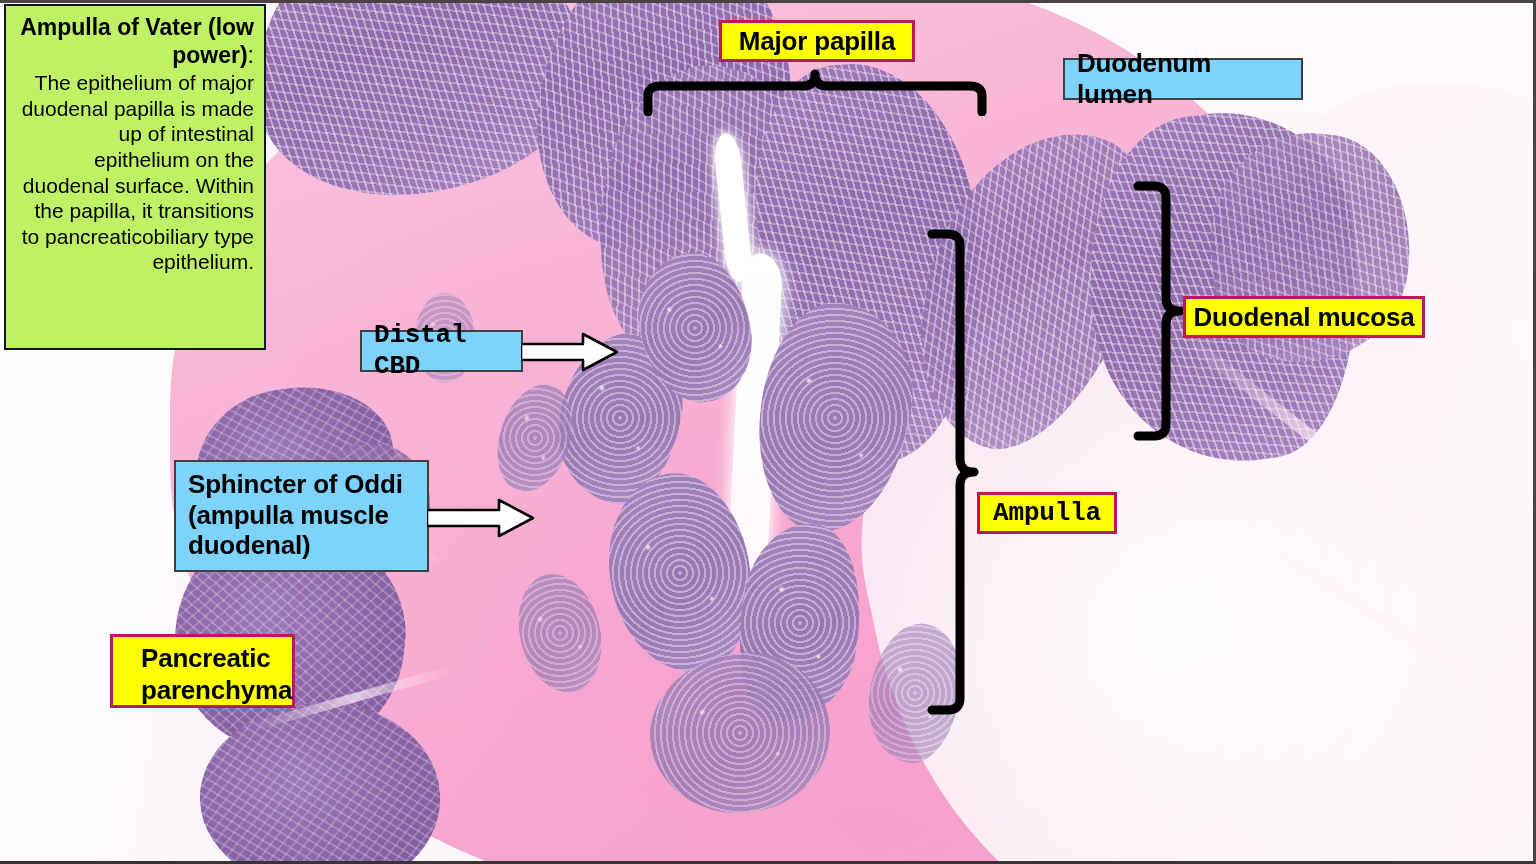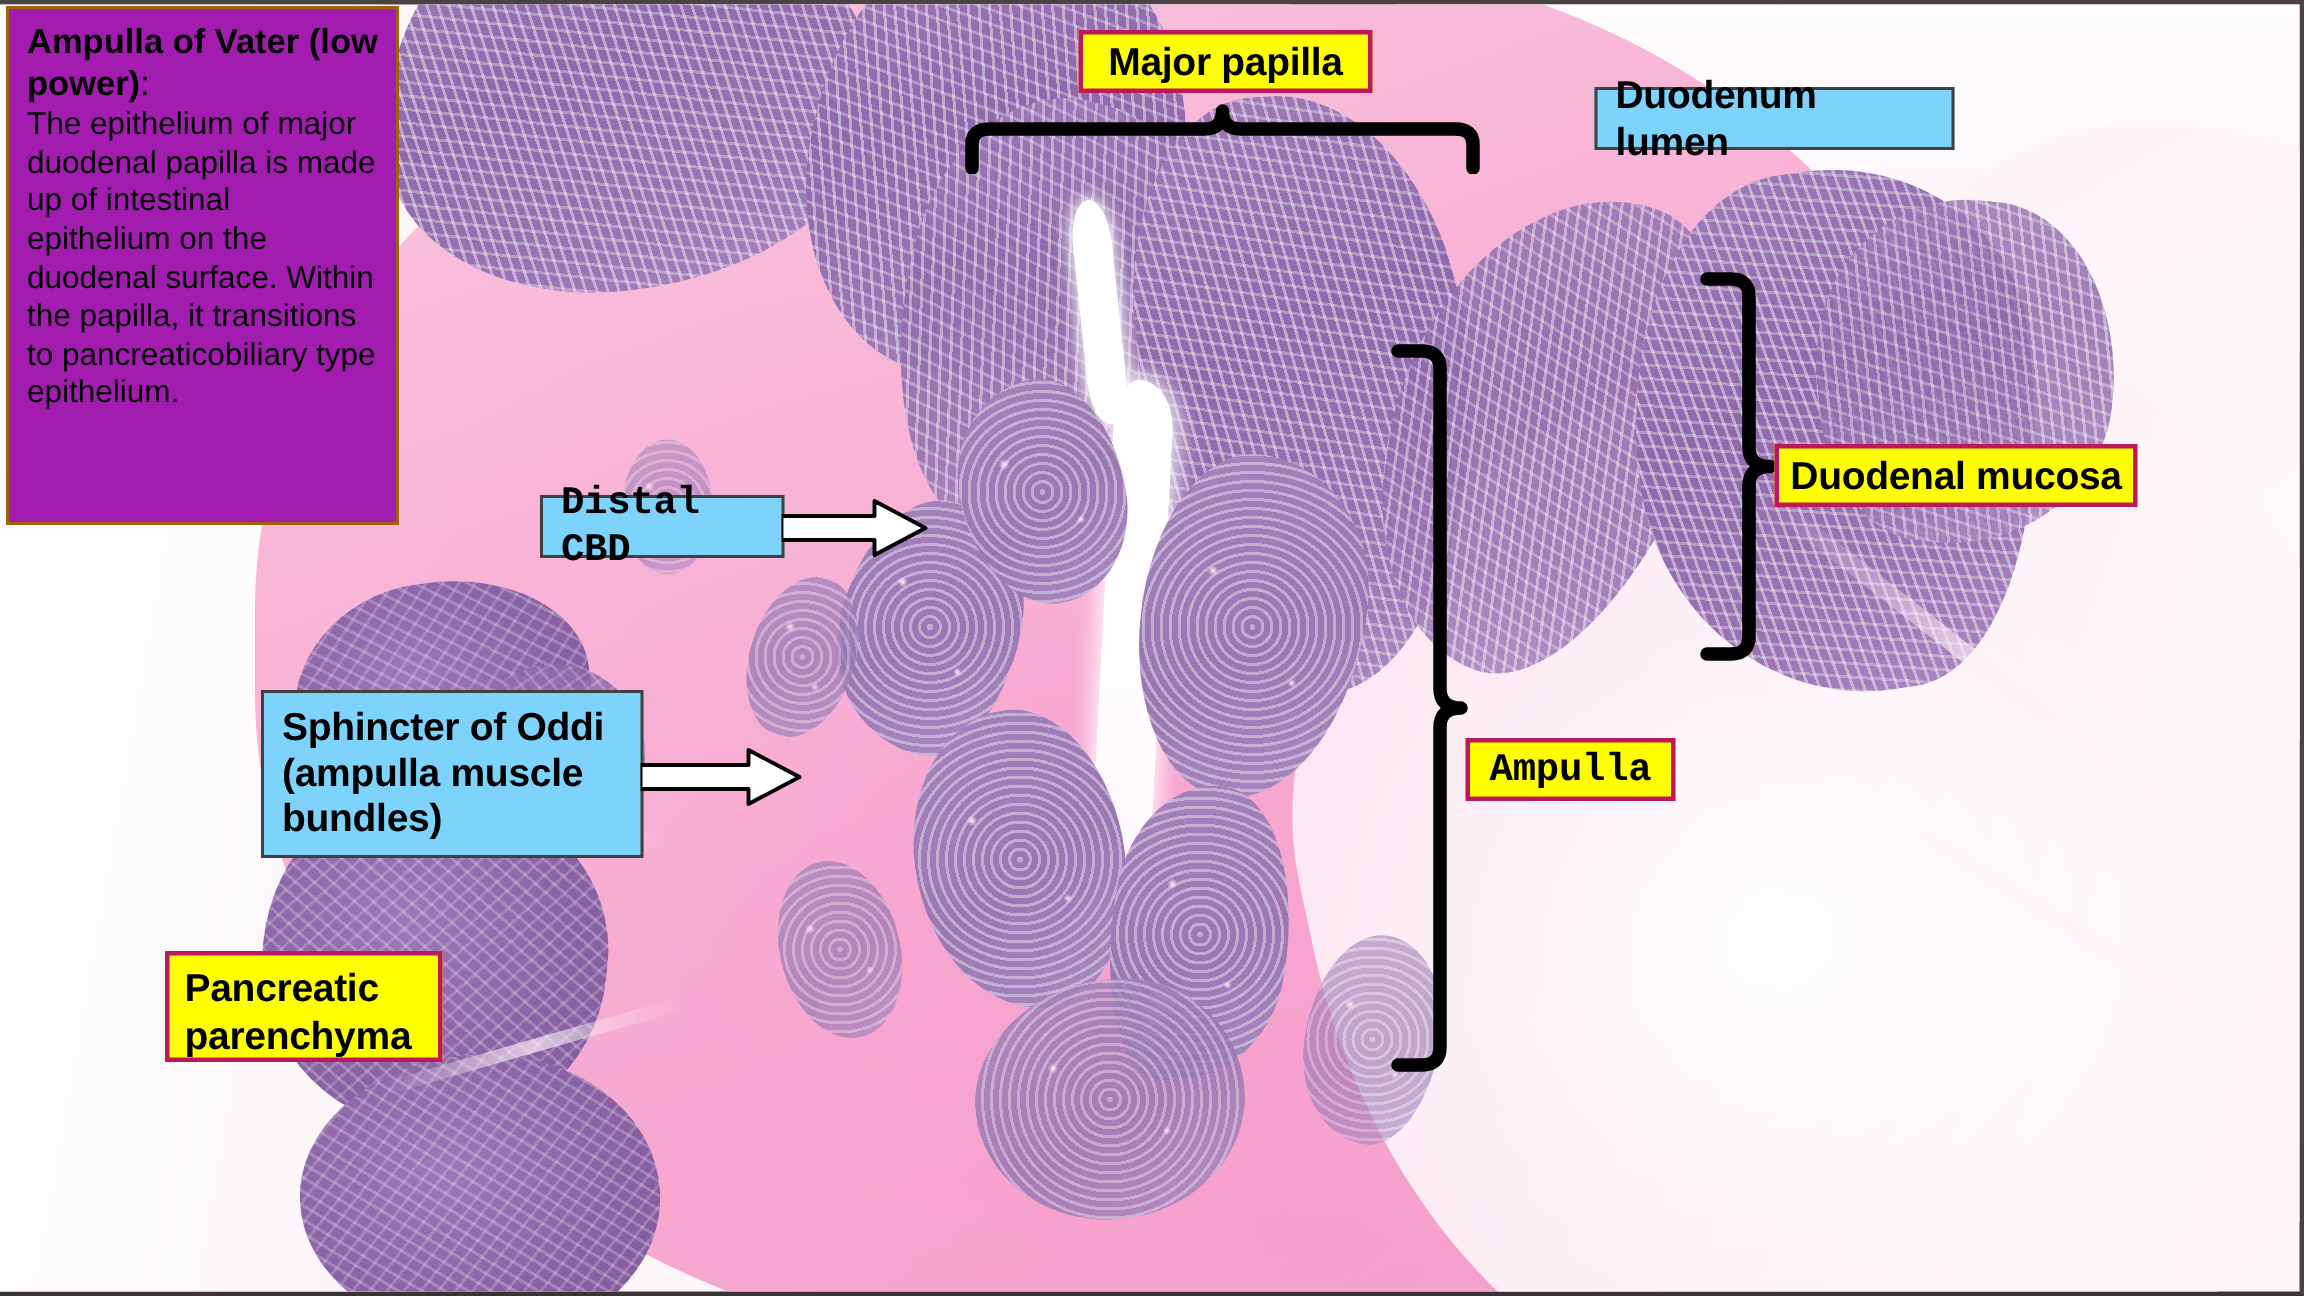--- a/index.html
+++ b/index.html
@@ -173,24 +173,25 @@
 
   
   .note-box, .label-box, .label-yellow {
     position: absolute;
     box-sizing: border-box;
     font-weight: bold;
     color: #000000;
     line-height: 1.18;
   }
   .note-box {
-    background: #a21caf;
-    border: 2px solid #a16207;
+    background: #bef264;
+    border: 2px solid #0f172a;
     font-weight: normal;
     padding: 8px 10px 10px 12px;
+    text-align: right;
   }
   .note-title {
     font-weight: bold;
     font-size: 23px;
     display: block;
     line-height: 1.2;
   }
   .note-title .thin { font-weight: normal; }
   .note-body {
     font-size: 21px;
@@ -211,21 +212,21 @@
     background: #ffff00;
     border: 3px solid #be185d;
     display: flex;
     align-items: center;
     justify-content: center;
     font-size: 26px;
     letter-spacing: -0.2px;
   }
   .label-yellow.multiline {
     display: block;
-    padding: 6px 14px 8px 10px;
+    padding: 6px 14px 8px 28px;
     line-height: 1.22;
   }
 
   .arrow-svg, .brace-svg { position: absolute; pointer-events: none; }
 </style>
 </head>
 <body>
 
 <div id="slide">
 
@@ -305,21 +306,21 @@
   <div class="label-box" style="left:360px;top:330px;width:163px;height:42px;font-family:Liberation Mono, monospace;">
     <span>Distal CBD</span>
   </div>
   <svg class="arrow-svg" style="left:521px;top:332px;width:100px;height:40px;" viewBox="0 0 100 40">
     <path d="M0,12 L62,12 L62,2 L96,20 L62,38 L62,28 L0,28 Z" fill="#ffffff" stroke="#000000" stroke-width="2.6" stroke-linejoin="round"></path>
   </svg>
 
   <div class="label-box" style="left:174px;top:460px;width:255px;height:112px;display:block;padding:7px 12px;">
     <div>Sphincter of Oddi</div>
     <div>(ampulla muscle</div>
-    <div>bundles)</div>
+    <div>duodenal)</div>
   </div>
   <svg class="arrow-svg" style="left:427px;top:498px;width:110px;height:40px;" viewBox="0 0 110 40">
     <path d="M0,12 L72,12 L72,2 L106,20 L72,38 L72,28 L0,28 Z" fill="#ffffff" stroke="#000000" stroke-width="2.6" stroke-linejoin="round"></path>
   </svg>
 
   <div class="label-yellow multiline" style="left:110px;top:634px;width:185px;height:74px;">
     <div>Pancreatic</div>
     <div>parenchyma</div>
   </div>
 

